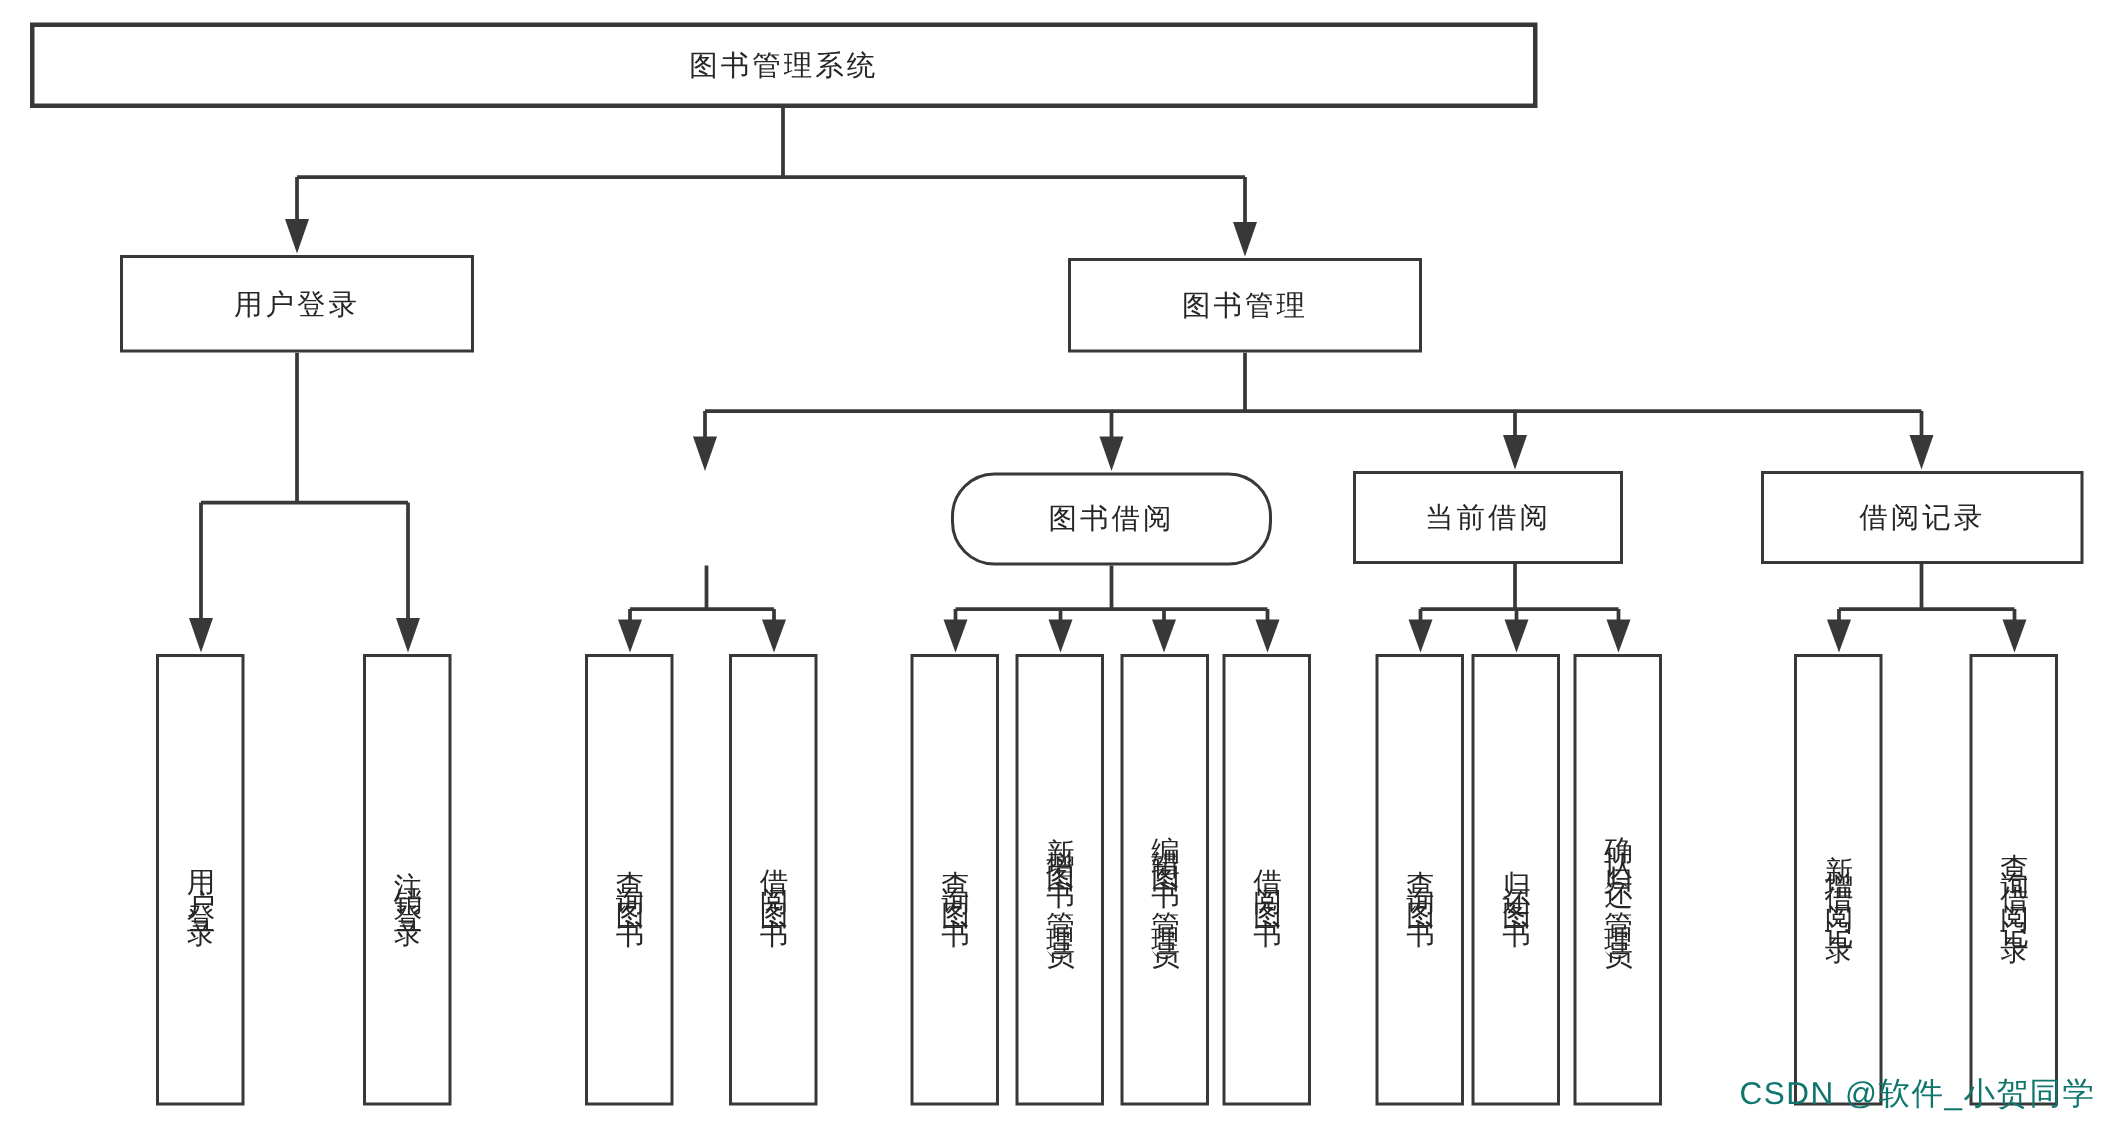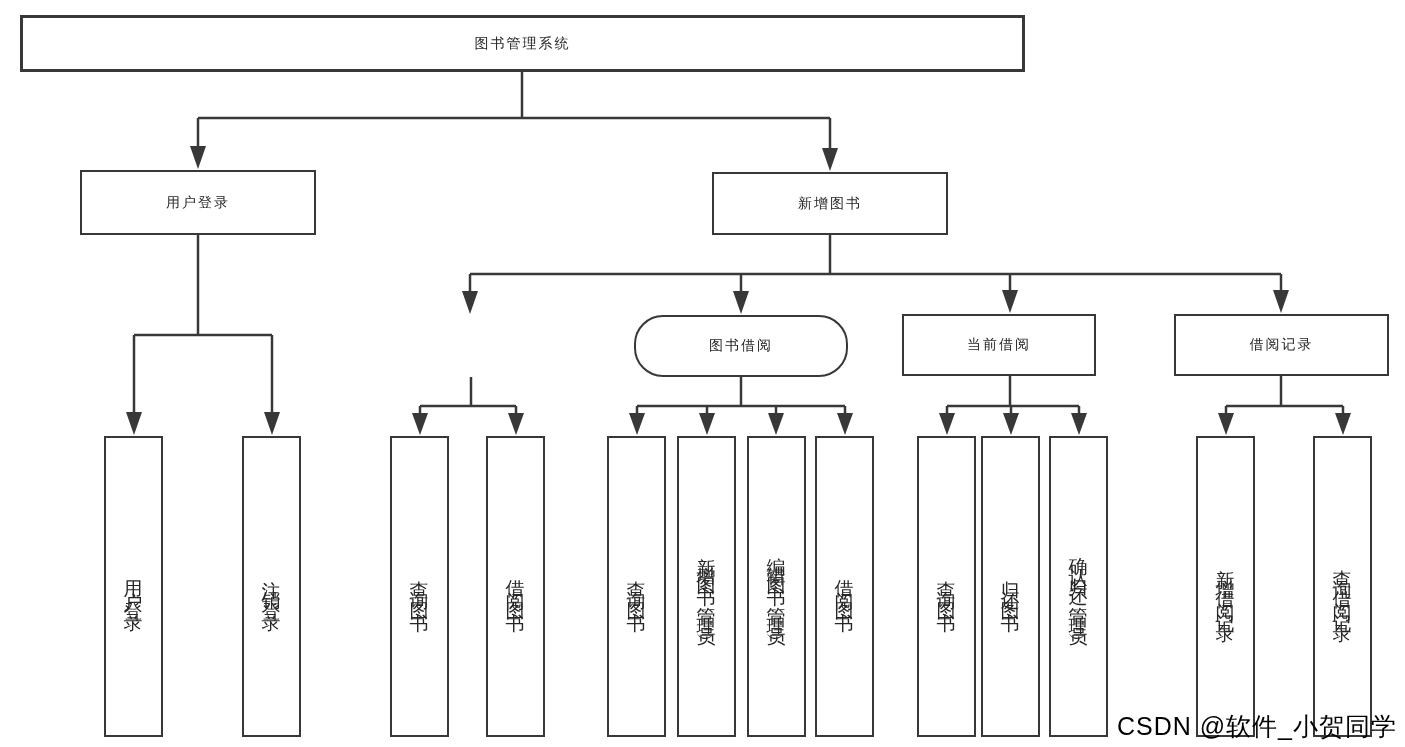--- a/index.html
+++ b/index.html
@@ -19,32 +19,32 @@
   }
   .node {
     position: absolute;
     box-sizing: border-box;
     border: 2px solid #383838;
     background: #ffffff;
     display: flex;
     align-items: center;
     justify-content: center;
     color: #262626;
-    font-size: 14px;
+    font-size: 19px;
     letter-spacing: 2px;
     z-index: 2;
     white-space: nowrap;
   }
   .node.root   { left: 20px;   top: 15px;  width: 1005px; height: 57px; border-width: 3px; }
   .node.lvl2-a { left: 80px;   top: 170px; width: 236px;  height: 65px; }
   .node.lvl2-b { left: 712px;  top: 172px; width: 236px;  height: 63px; }
   .node.lvl3   { top: 315px;   width: 214px; height: 62px; }
   .node.l3-1 { left: 364px; }
   .node.l3-2 { left: 634px; border-radius: 29px; }
-  .node.l3-3 { left: 902px;  top: 314px; width: 194px; }
+  .node.l3-3 { left: 902px;  top: 314px; width: 180px; }
   .node.l3-4 { left: 1174px; top: 314px; width: 215px; }
   .vnode {
     position: absolute;
     box-sizing: border-box;
     border: 2px solid #383838;
     background: #ffffff;
     top: 436px;
     width: 59px;
     height: 301px;
     display: flex;
@@ -69,23 +69,23 @@
   .v8  { left: 815px; }
   .v9  { left: 917px; }
   .v10 { left: 981px; }
   .v11 { left: 1049px; letter-spacing: 10px; }
   .v12 { left: 1196px; }
   .v13 { left: 1313px; }
   .watermark {
     position: absolute;
     right: 8px;
     bottom: 4px;
-    font-size: 25px;
+    font-size: 21px;
     letter-spacing: 1px;
-    color: #000000;
+    color: #0f766e;
     z-index: 3;
   }
 </style>
 </head>
 <body>
 
 <div class="canvas">
 
   <svg class="connectors" viewBox="0 0 1405 747" xmlns="http://www.w3.org/2000/svg">
     <g stroke="#383838" stroke-width="2.5" fill="none">
@@ -156,21 +156,21 @@
       <polygon points="1079,435 1071,413 1087,413"></polygon>
 
       <polygon points="1226,435 1218,413 1234,413"></polygon>
       <polygon points="1343,435 1335,413 1351,413"></polygon>
     </g>
   </svg>
 
   <div class="node root">图书管理系统</div>
 
   <div class="node lvl2-a">用户登录</div>
-  <div class="node lvl2-b">新增图书</div>
+  <div class="node lvl2-b">图书管理</div>
 
   <div class="node lvl3 l3-2">图书借阅</div>
   <div class="node lvl3 l3-3">当前借阅</div>
   <div class="node lvl3 l3-4">借阅记录</div>
 
   <div class="vnode v1">用户登录</div>
   <div class="vnode v2">注销登录</div>
 
   <div class="vnode v3">查询图书</div>
   <div class="vnode v4">借阅图书</div>

